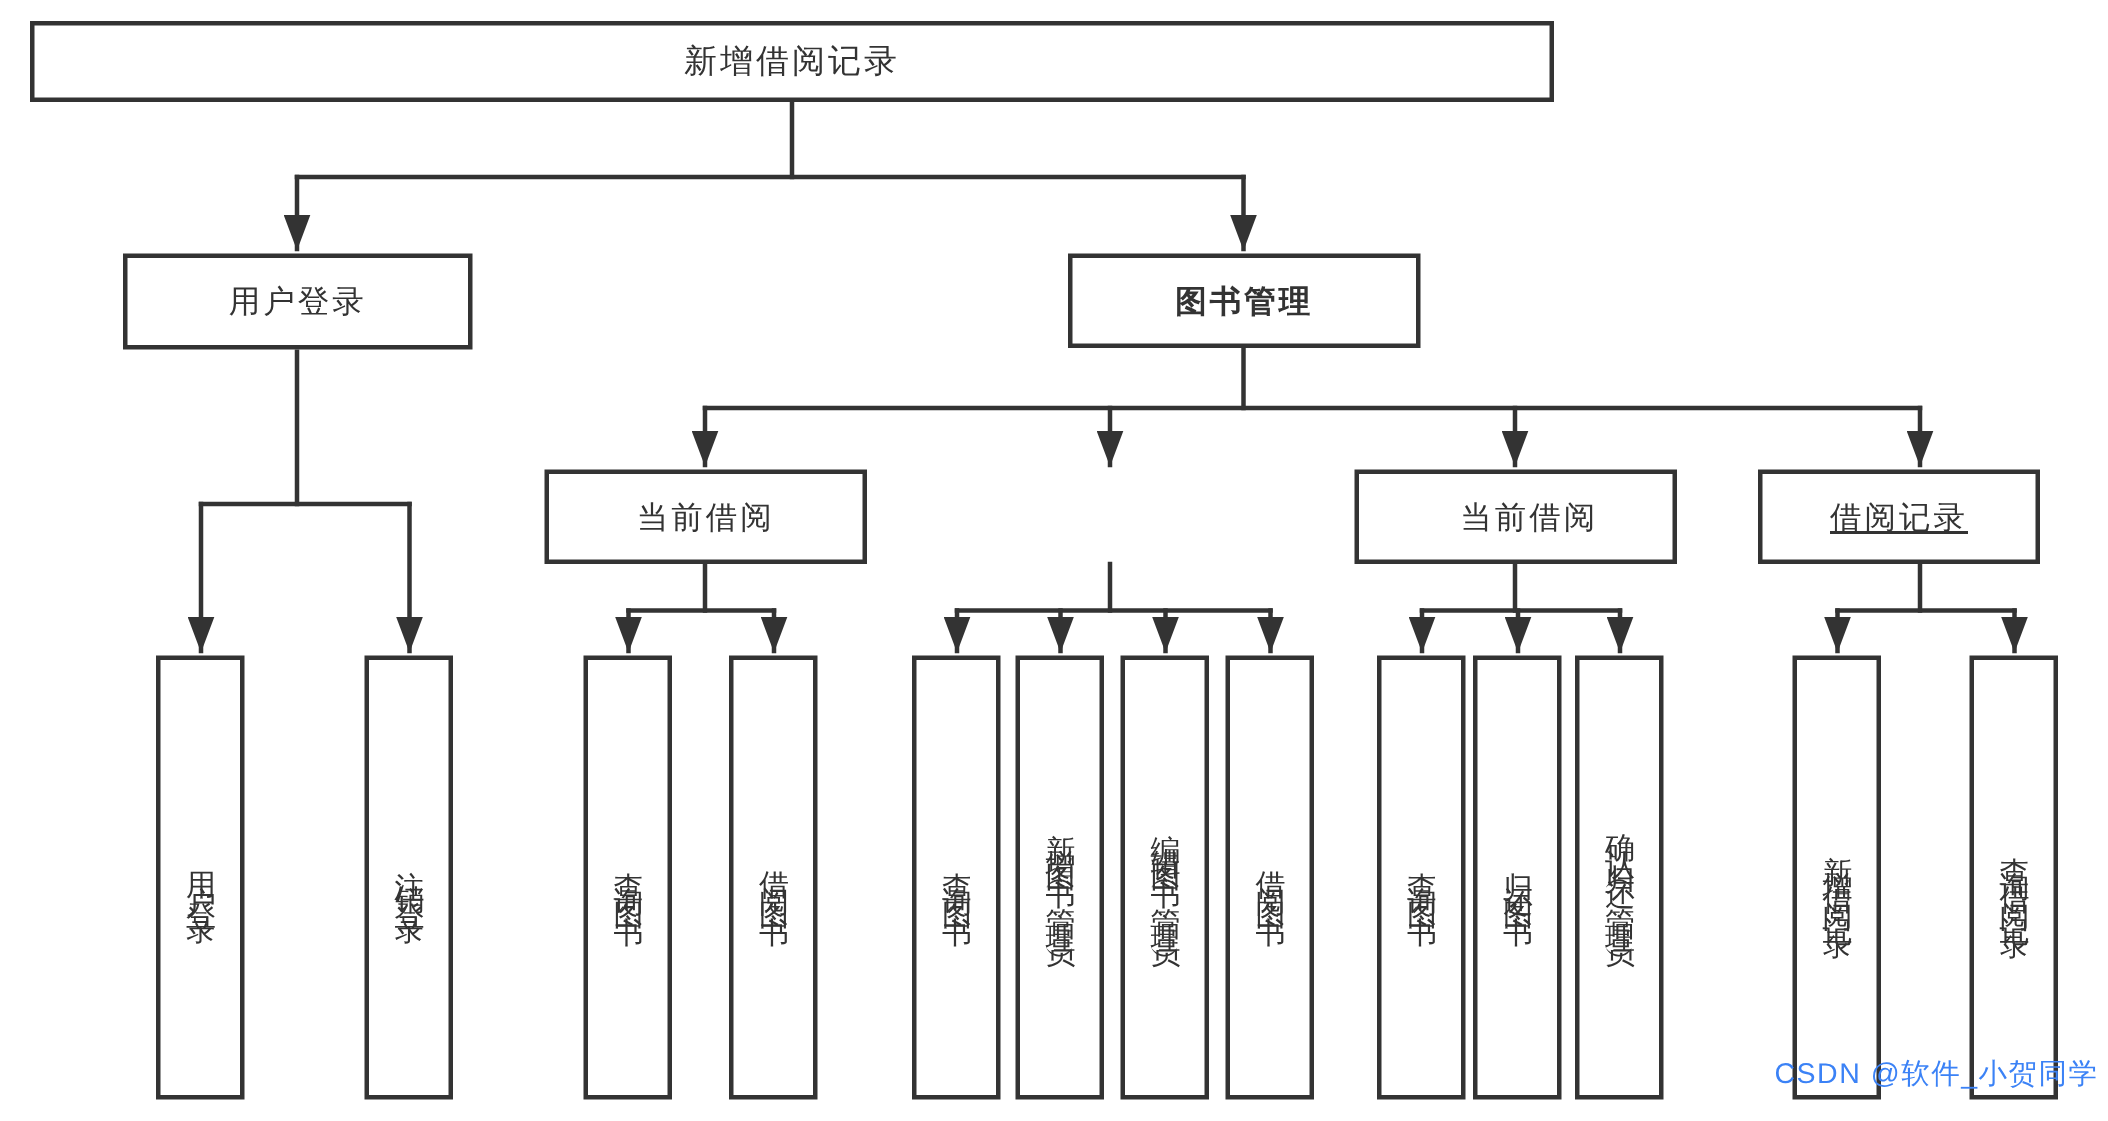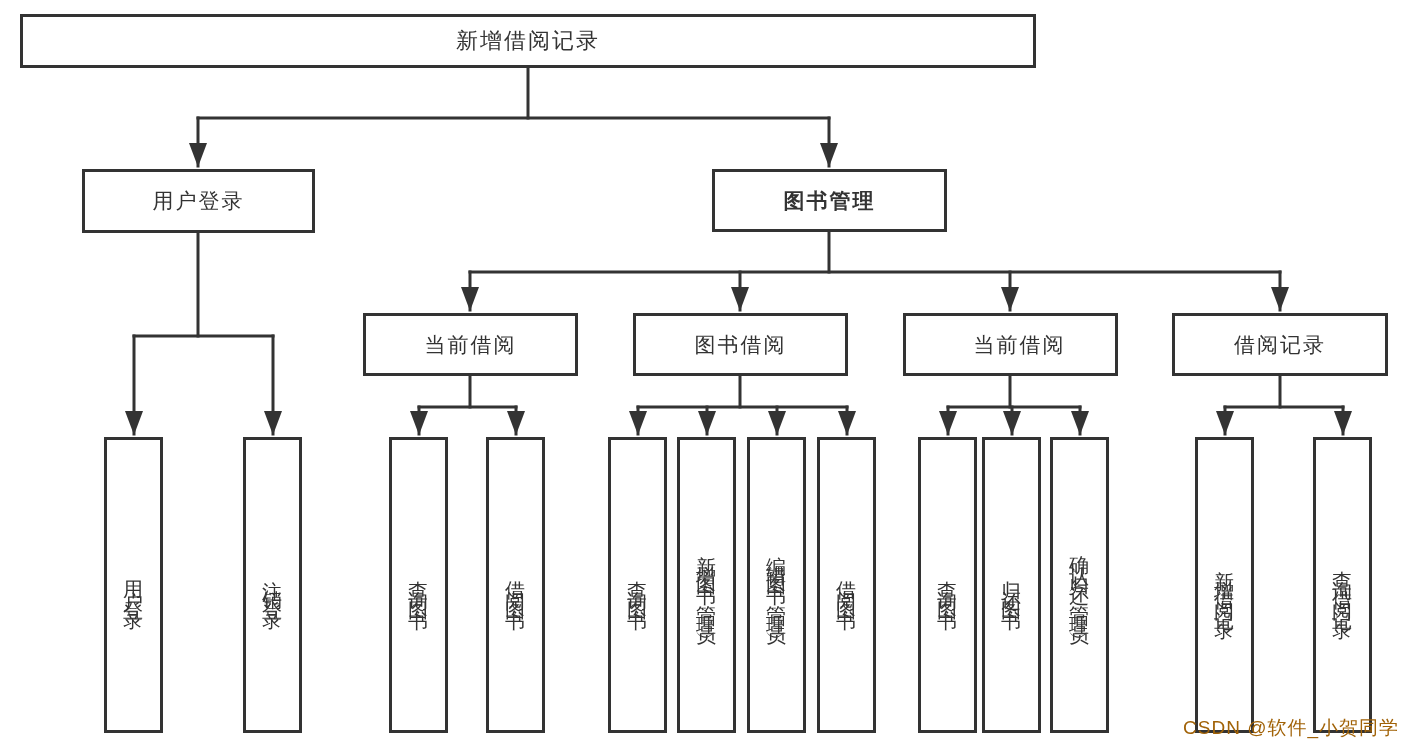--- a/index.html
+++ b/index.html
@@ -19,31 +19,31 @@
   }
   
   #n-root{left:20px;top:14px;width:1016px;height:54px;}
   
   #n-user-login{left:82px;top:169px;width:233px;height:64px;}
   #n-book-mgmt{left:712px;top:169px;width:235px;height:63px;font-weight:bold;}
   
   #n-new-book{left:363px;top:313px;width:215px;height:63px;}
   #n-borrowing{left:633px;top:313px;width:215px;height:63px;}
   #n-current{left:903px;top:313px;width:215px;height:63px;padding-left:18px;}
-  #n-records{left:1172px;top:313px;width:216px;height:63px;}
+  #n-records{left:1172px;top:313px;width:188px;height:63px;text-decoration:underline;}
   
   .leaf{top:437px;width:59px;height:296px;}
   #l1{left:104px;} #l2{left:243px;}
   #l3{left:389px;} #l4{left:486px;}
   #l5{left:608px;} #l6{left:677px;} #l7{left:747px;} #l8{left:817px;}
   #l9{left:918px;} #l10{left:982px;} #l11{left:1050px;}
   #l12{left:1195px;} #l13{left:1313px;}
   #connector-layer{position:absolute;left:0;top:0;width:1405px;height:747px;pointer-events:none;}
   #watermark{
-    position:absolute;right:6px;bottom:6px;color:#a16207;font-size:19px;
+    position:absolute;right:6px;bottom:18px;color:#3b82f6;font-size:19px;
     letter-spacing:1px;z-index:5;
   }
 </style>
 </head>
 <body>
 
 <div id="canvas">
 
   <svg id="connector-layer" viewBox="0 0 1405 747" xmlns="http://www.w3.org/2000/svg">
     <defs>
@@ -94,21 +94,20 @@
       <line x1="1343" y1="407" x2="1343" y2="434" marker-end="url(#ah)"></line>
     </g>
   </svg>
 
   <div id="n-root" class="box rootbox">新增借阅记录</div>
 
   <div id="n-user-login" class="box hbox">用户登录</div>
   <div id="n-book-mgmt" class="box hbox">图书管理</div>
 
   <div id="n-new-book" class="box hbox">当前借阅</div>
-  <div id="n-borrowing" class="box hbox">图书借阅</div>
   <div id="n-current" class="box hbox">当前借阅</div>
   <div id="n-records" class="box hbox">借阅记录</div>
 
   <div id="l1" class="box leaf">
     <span>用户登录</span>
   </div>
   <div id="l2" class="box leaf">
     <span>注销登录</span>
   </div>
   <div id="l3" class="box leaf">

